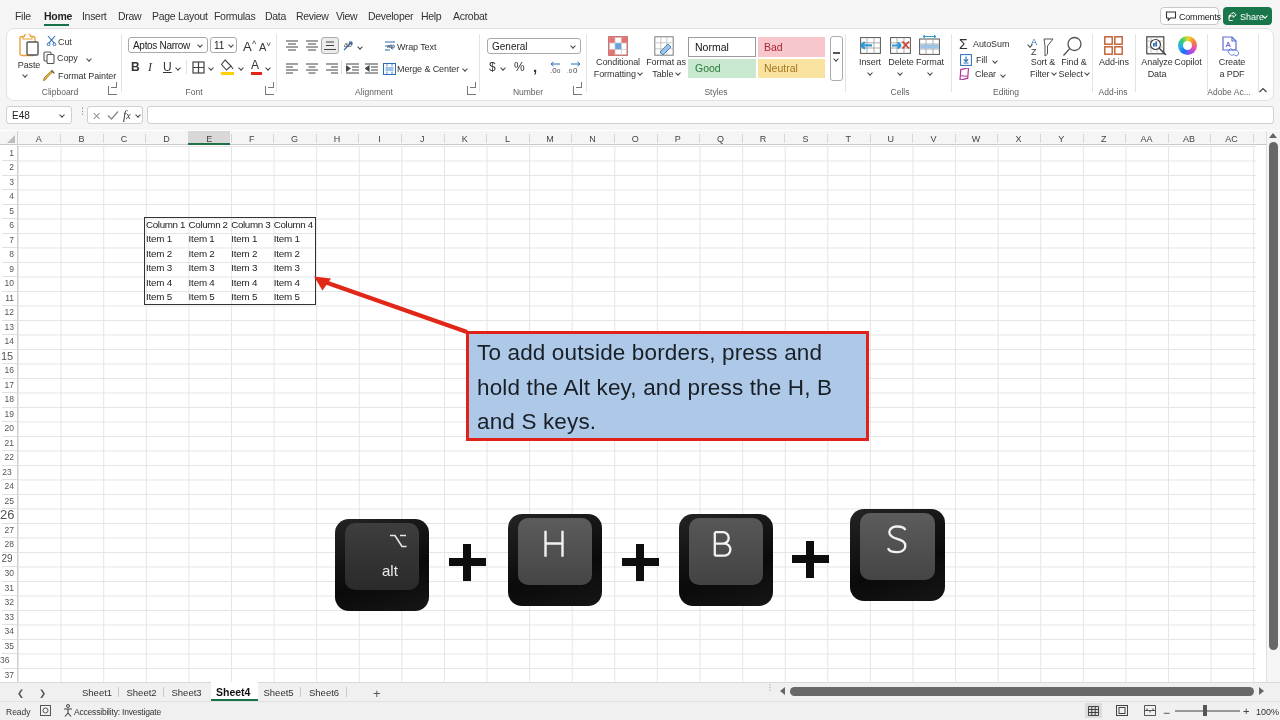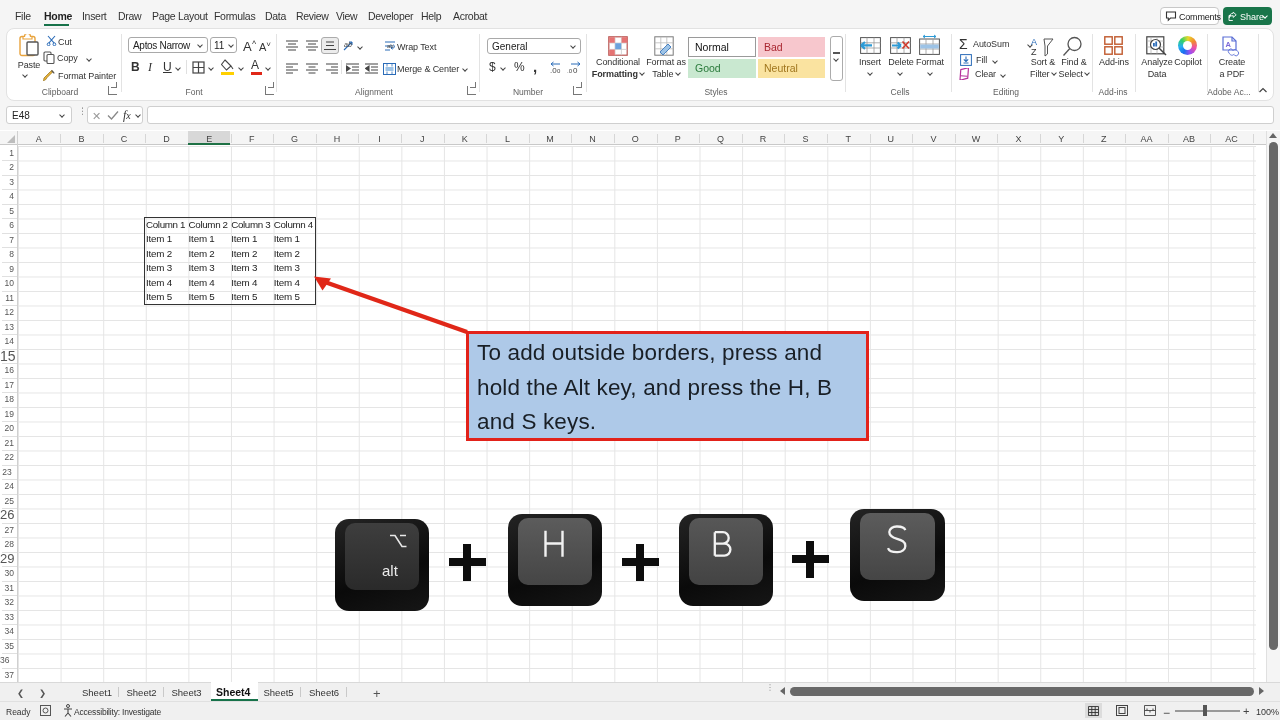--- a/index.html
+++ b/index.html
@@ -192,21 +192,21 @@
 
 <svg class="abs" style="left:608px;top:36px;" width="20" height="20" viewBox="0 0 20 20">
 <rect x="0.8" y="0.8" width="18.4" height="18.4" fill="#fff" stroke="#b85450" stroke-width="1.2"></rect>
 <path d="M0.8 7 h18.4 M0.8 13.4 h18.4 M7 0.8 v18.4 M13.4 0.8 v18.4" stroke="#c9c9c9" stroke-width="0.8"></path>
 <rect x="1.2" y="1.2" width="5.6" height="5.6" fill="#e57373"></rect>
     <rect x="13.6" y="1.2" width="5.6" height="5.6" fill="#e57373"></rect>
 <rect x="7.2" y="7.2" width="6" height="6" fill="#6ba2dc"></rect>
     <rect x="1.2" y="13.6" width="5.6" height="5.6" fill="#e57373"></rect>
 </svg>
 <div class="abs rlab" style="left:589px;top:57px;width:58px;text-align:center;">Conditional</div>
-<div class="abs rlab" style="left:589px;top:69px;width:58px;text-align:center;font-weight:bold;">Formatting <span style="display:inline-block;width:4px;height:4px;border-right:1px solid #444;border-bottom:1px solid #444;transform:rotate(45deg);vertical-align:2px;"></span></div>
+<div class="abs rlab" style="left:589px;top:69px;width:58px;text-align:center;">Formatting <span style="display:inline-block;width:4px;height:4px;border-right:1px solid #444;border-bottom:1px solid #444;transform:rotate(45deg);vertical-align:2px;"></span></div>
 <svg class="abs" style="left:654px;top:36px;" width="20" height="20" viewBox="0 0 20 20">
 <rect x="0.8" y="0.8" width="18.4" height="18.4" fill="#fff" stroke="#7a7a7a" stroke-width="1"></rect>
 <path d="M0.8 6.8 h18.4 M0.8 12.8 h18.4 M6.8 0.8 v18.4 M12.8 0.8 v18.4" stroke="#b9b9b9" stroke-width="0.8"></path>
 <path d="M8 19 l8-8 3 3 -8 8z" fill="#9dc3e6" stroke="#2b6cb8" stroke-width="0.8" transform="translate(-2,-3)"></path>
 </svg>
 <div class="abs rlab" style="left:637px;top:57px;width:58px;text-align:center;">Format as</div>
 <div class="abs rlab" style="left:637px;top:69px;width:58px;text-align:center;">Table <span style="display:inline-block;width:4px;height:4px;border-right:1px solid #444;border-bottom:1px solid #444;transform:rotate(45deg);vertical-align:2px;"></span></div>
 <div class="abs" style="left:688px;top:37px;width:67.5px;height:19.5px;background:#fff;border:1.5px solid #9a9a9a;"></div>
 <div class="abs" style="left:695px;top:41px;font-size:10.5px;color:#111;">Normal</div>
 <div class="abs" style="left:757.5px;top:37px;width:67.5px;height:19.5px;background:#f7c7cd;"></div>
@@ -407,21 +407,21 @@
     <div class="abs" style="left:0;top:276.1px;width:14px;height:14.51px;text-align:right;font-size:8.5px;color:#555;line-height:14.51px;">10</div>
     <div class="abs" style="left:2px;top:290.6px;width:15px;height:1px;background:#e0e0e0;"></div>
     <div class="abs" style="left:0;top:290.6px;width:14px;height:14.51px;text-align:right;font-size:8.5px;color:#555;line-height:14.51px;">11</div>
     <div class="abs" style="left:2px;top:305.1px;width:15px;height:1px;background:#e0e0e0;"></div>
     <div class="abs" style="left:0;top:305.1px;width:14px;height:14.51px;text-align:right;font-size:8.5px;color:#555;line-height:14.51px;">12</div>
     <div class="abs" style="left:2px;top:319.6px;width:15px;height:1px;background:#e0e0e0;"></div>
     <div class="abs" style="left:0;top:319.6px;width:14px;height:14.51px;text-align:right;font-size:8.5px;color:#555;line-height:14.51px;">13</div>
     <div class="abs" style="left:2px;top:334.1px;width:15px;height:1px;background:#e0e0e0;"></div>
     <div class="abs" style="left:0;top:334.1px;width:14px;height:14.51px;text-align:right;font-size:8.5px;color:#555;line-height:14.51px;">14</div>
     <div class="abs" style="left:2px;top:348.6px;width:15px;height:1px;background:#e0e0e0;"></div>
-    <div class="abs" style="left:0;top:348.6px;width:14px;height:14.51px;text-align:left;font-size:14px;color:#555;line-height:14.51px;">15</div>
+    <div class="abs" style="left:0;top:348.6px;width:14px;height:14.51px;text-align:center;font-size:11px;color:#555;line-height:14.51px;">15</div>
     <div class="abs" style="left:2px;top:363.1px;width:15px;height:1px;background:#e0e0e0;"></div>
     <div class="abs" style="left:0;top:363.1px;width:14px;height:14.51px;text-align:right;font-size:8.5px;color:#555;line-height:14.51px;">16</div>
     <div class="abs" style="left:2px;top:377.7px;width:15px;height:1px;background:#e0e0e0;"></div>
     <div class="abs" style="left:0;top:377.7px;width:14px;height:14.51px;text-align:right;font-size:8.5px;color:#555;line-height:14.51px;">17</div>
     <div class="abs" style="left:2px;top:392.2px;width:15px;height:1px;background:#e0e0e0;"></div>
     <div class="abs" style="left:0;top:392.2px;width:14px;height:14.51px;text-align:right;font-size:8.5px;color:#555;line-height:14.51px;">18</div>
     <div class="abs" style="left:2px;top:406.7px;width:15px;height:1px;background:#e0e0e0;"></div>
     <div class="abs" style="left:0;top:406.7px;width:14px;height:14.51px;text-align:right;font-size:8.5px;color:#555;line-height:14.51px;">19</div>
     <div class="abs" style="left:2px;top:421.2px;width:15px;height:1px;background:#e0e0e0;"></div>
     <div class="abs" style="left:0;top:421.2px;width:14px;height:14.51px;text-align:right;font-size:8.5px;color:#555;line-height:14.51px;">20</div>
@@ -435,21 +435,21 @@
     <div class="abs" style="left:0;top:479.2px;width:14px;height:14.51px;text-align:right;font-size:8.5px;color:#555;line-height:14.51px;">24</div>
     <div class="abs" style="left:2px;top:493.7px;width:15px;height:1px;background:#e0e0e0;"></div>
     <div class="abs" style="left:0;top:493.7px;width:14px;height:14.51px;text-align:right;font-size:8.5px;color:#555;line-height:14.51px;">25</div>
     <div class="abs" style="left:2px;top:508.3px;width:15px;height:1px;background:#e0e0e0;"></div>
     <div class="abs" style="left:0;top:508.3px;width:14px;height:14.51px;text-align:right;font-size:13px;color:#555;line-height:14.51px;">26</div>
     <div class="abs" style="left:2px;top:522.8px;width:15px;height:1px;background:#e0e0e0;"></div>
     <div class="abs" style="left:0;top:522.8px;width:14px;height:14.51px;text-align:right;font-size:8.5px;color:#555;line-height:14.51px;">27</div>
     <div class="abs" style="left:2px;top:537.3px;width:15px;height:1px;background:#e0e0e0;"></div>
     <div class="abs" style="left:0;top:537.3px;width:14px;height:14.51px;text-align:right;font-size:8.5px;color:#555;line-height:14.51px;">28</div>
     <div class="abs" style="left:2px;top:551.8px;width:15px;height:1px;background:#e0e0e0;"></div>
-    <div class="abs" style="left:0;top:551.8px;width:14px;height:14.51px;text-align:left;font-size:13px;color:#555;line-height:14.51px;">29</div>
+    <div class="abs" style="left:0;top:551.8px;width:14px;height:14.51px;text-align:center;font-size:10px;color:#555;line-height:14.51px;">29</div>
     <div class="abs" style="left:2px;top:566.3px;width:15px;height:1px;background:#e0e0e0;"></div>
     <div class="abs" style="left:0;top:566.3px;width:14px;height:14.51px;text-align:right;font-size:8.5px;color:#555;line-height:14.51px;">30</div>
     <div class="abs" style="left:2px;top:580.8px;width:15px;height:1px;background:#e0e0e0;"></div>
     <div class="abs" style="left:0;top:580.8px;width:14px;height:14.51px;text-align:right;font-size:8.5px;color:#555;line-height:14.51px;">31</div>
     <div class="abs" style="left:2px;top:595.3px;width:15px;height:1px;background:#e0e0e0;"></div>
     <div class="abs" style="left:0;top:595.3px;width:14px;height:14.51px;text-align:right;font-size:8.5px;color:#555;line-height:14.51px;">32</div>
     <div class="abs" style="left:2px;top:609.8px;width:15px;height:1px;background:#e0e0e0;"></div>
     <div class="abs" style="left:0;top:609.8px;width:14px;height:14.51px;text-align:right;font-size:8.5px;color:#555;line-height:14.51px;">33</div>
     <div class="abs" style="left:2px;top:624.3px;width:15px;height:1px;background:#e0e0e0;"></div>
     <div class="abs" style="left:0;top:624.3px;width:14px;height:14.51px;text-align:right;font-size:8.5px;color:#555;line-height:14.51px;">34</div>

